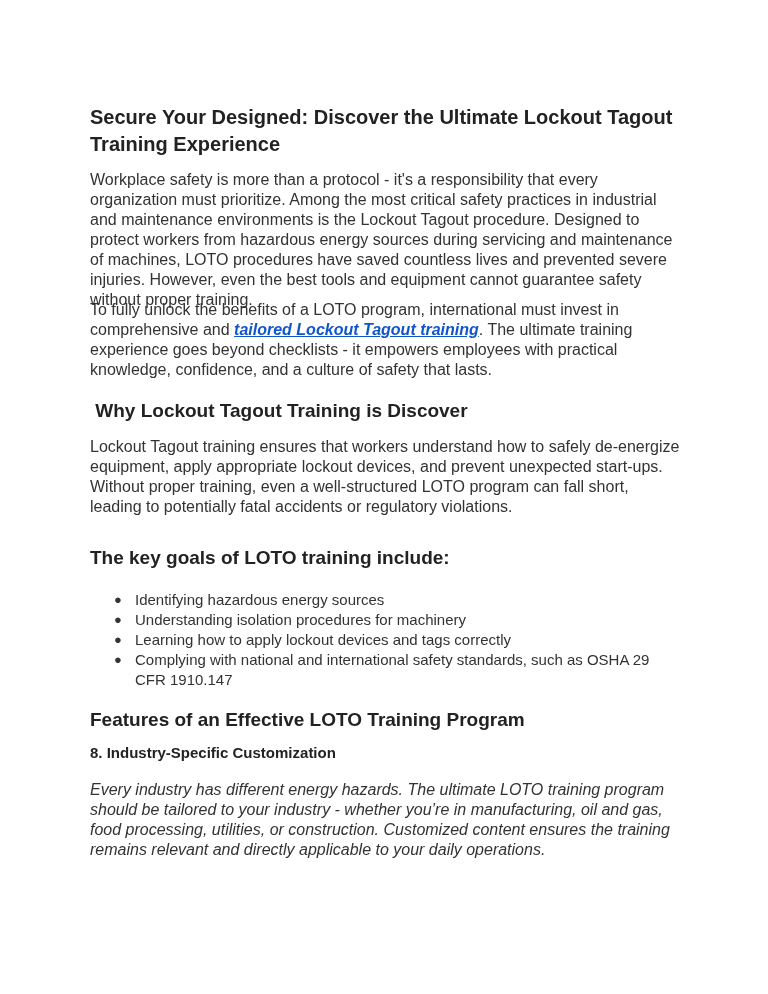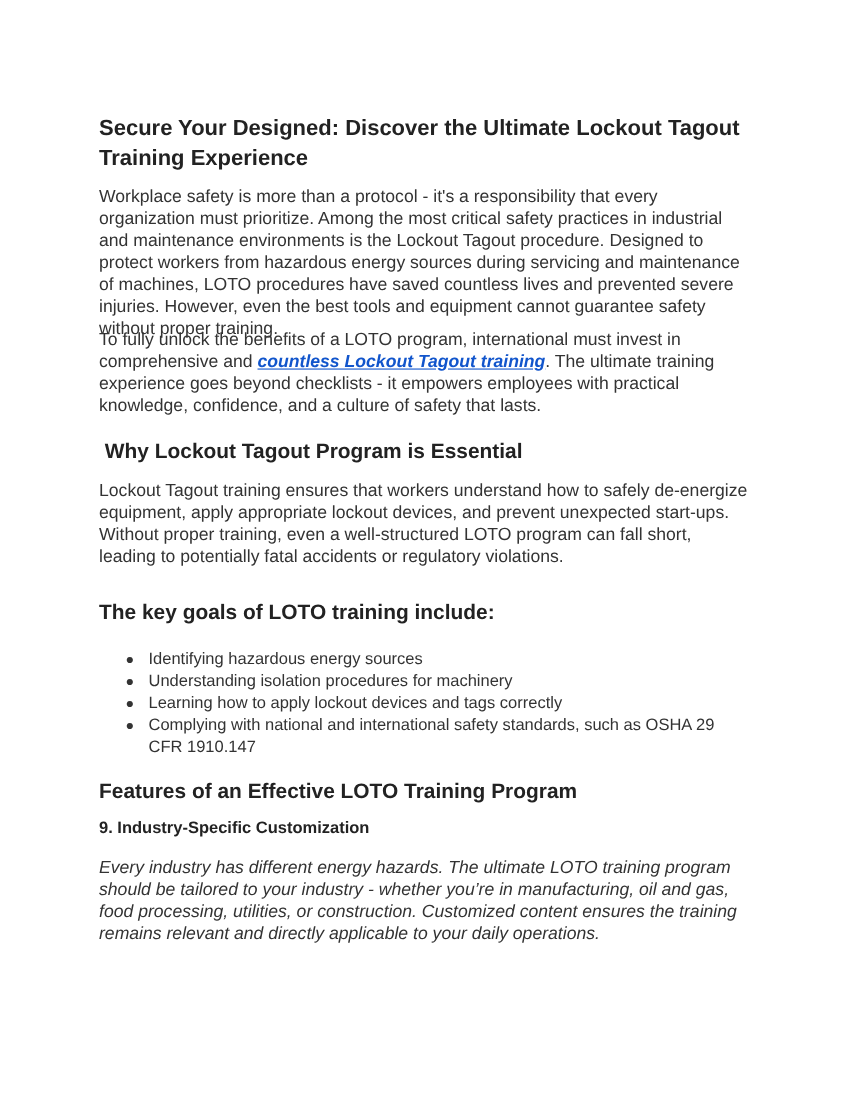--- a/index.html
+++ b/index.html
@@ -91,23 +91,23 @@
   </style>
 </head>
 <body>
 
 <div class="page">
 
   <h1 class="doc-title">Secure Your Designed: Discover the Ultimate Lockout Tagout Training Experience</h1>
 
   <p class="body-text" style="top:170px;">Workplace safety is more than a protocol - it's a responsibility that every organization must prioritize. Among the most critical safety practices in industrial and maintenance environments is the Lockout Tagout procedure. Designed to protect workers from hazardous energy sources during servicing and maintenance of machines, LOTO procedures have saved countless lives and prevented severe injuries. However, even the best tools and equipment cannot guarantee safety without proper training.</p>
 
-  <p class="body-text" style="top:300px;"><span>To fully unlock the benefits of a LOTO program, international must invest in comprehensive and </span><a class="inline-link" href="#">countless Lockout Tagout training</a><span>. The ultimate training experience goes beyond checklists - it empowers employees with practical knowledge, confidence, and a culture of safety that lasts.</span></p>
+  <p class="body-text" style="top:300px;"><span>To fully unlock the benefits of a LOTO program, international must invest in comprehensive and </span><a class="inline-link" href="#">tailored Lockout Tagout training</a><span>. The ultimate training experience goes beyond checklists - it empowers employees with practical knowledge, confidence, and a culture of safety that lasts.</span></p>
 
-  <h2 class="section-heading" style="top:399px; white-space:pre;"> Why Lockout Tagout Program is Essential</h2>
+  <h2 class="section-heading" style="top:399px; white-space:pre;"> Why Lockout Tagout Training is Discover</h2>
 
   <p class="body-text" style="top:437px;">Lockout Tagout training ensures that workers understand how to safely de-energize equipment, apply appropriate lockout devices, and prevent unexpected start-ups. Without proper training, even a well-structured LOTO program can fall short, leading to potentially fatal accidents or regulatory violations.</p>
 
   <h2 class="section-heading" style="top:546px;">The key goals of LOTO training include:</h2>
 
   <ul class="goals-list">
     <li>
       <span class="bullet">●</span>
       <span>Identifying hazardous energy sources</span>
     </li>
@@ -120,17 +120,17 @@
       <span>Learning how to apply lockout devices and tags correctly</span>
     </li>
     <li>
       <span class="bullet">●</span>
       <span>Complying with national and international safety standards, such as OSHA 29 CFR 1910.147</span>
     </li>
   </ul>
 
   <h2 class="section-heading" style="top:684px;margin-top:24px;">Features of an Effective LOTO Training Program</h2>
 
-  <h3 class="sub-heading" style="top:743px;">9. Industry-Specific Customization</h3>
+  <h3 class="sub-heading" style="top:743px;">8. Industry-Specific Customization</h3>
 
   <p class="body-text" style="top:780px;font-style:italic;">Every industry has different energy hazards. The ultimate LOTO training program should be tailored to your industry - whether you’re in manufacturing, oil and gas, food processing, utilities, or construction. Customized content ensures the training remains relevant and directly applicable to your daily operations.</p>
 
 </div>
 
 </body></html>

